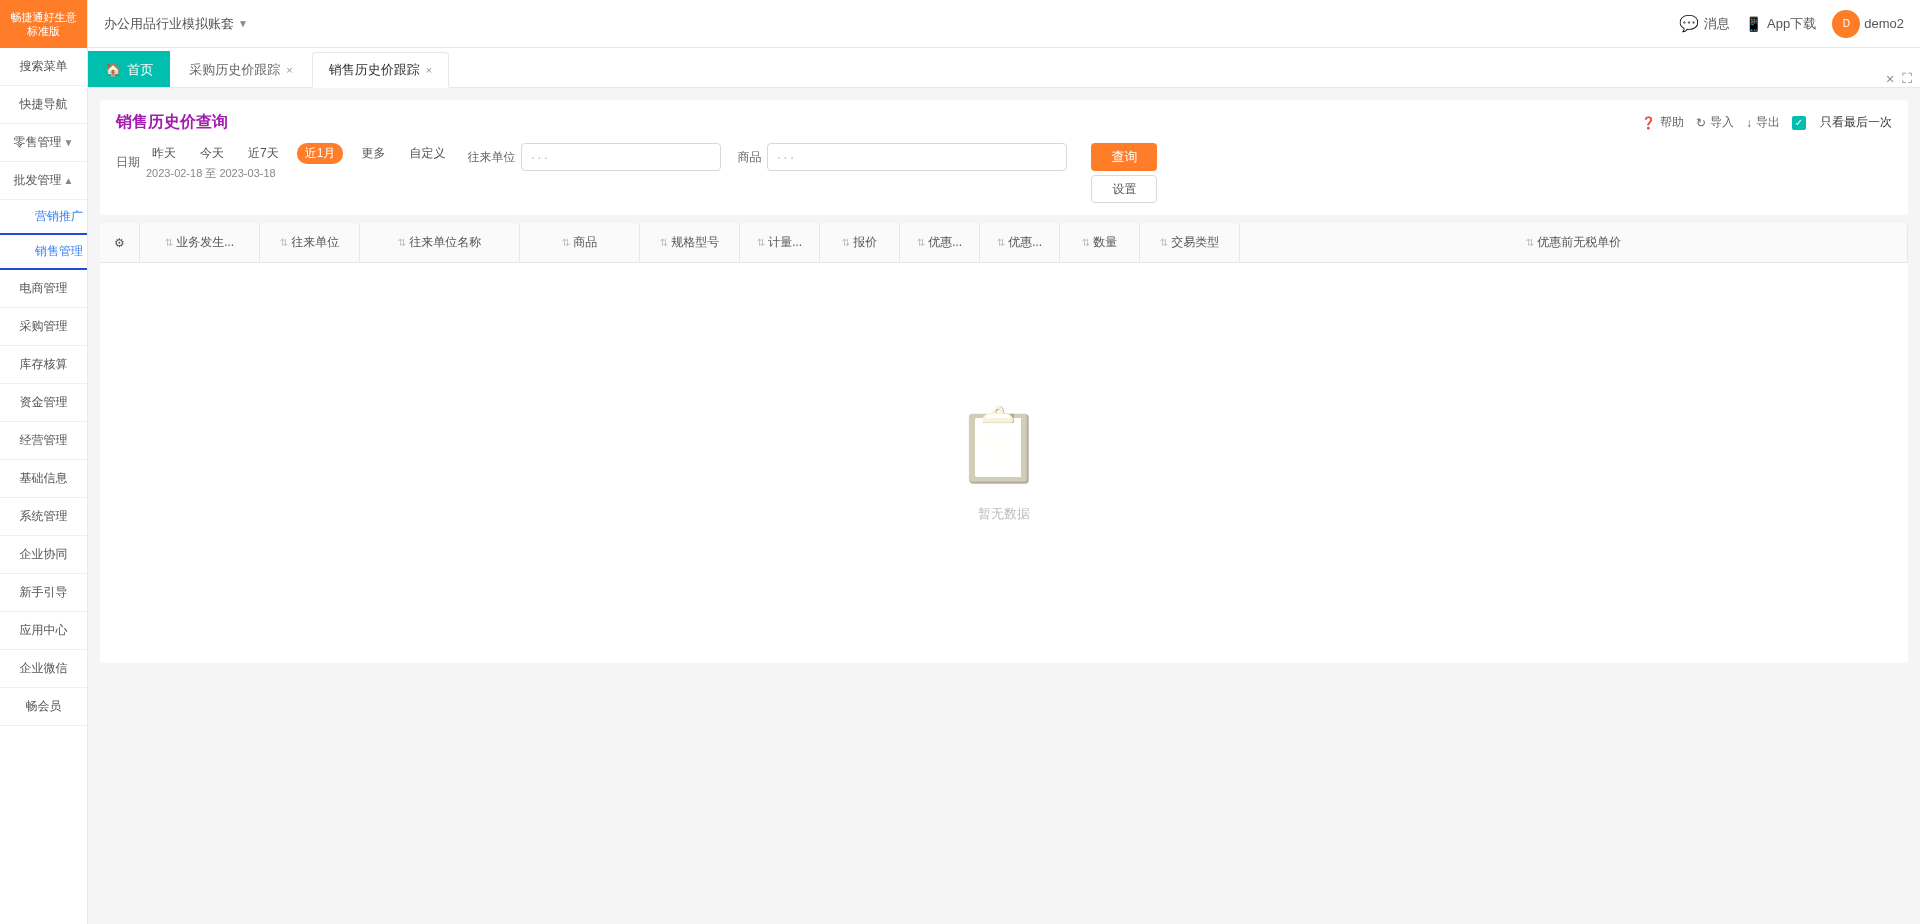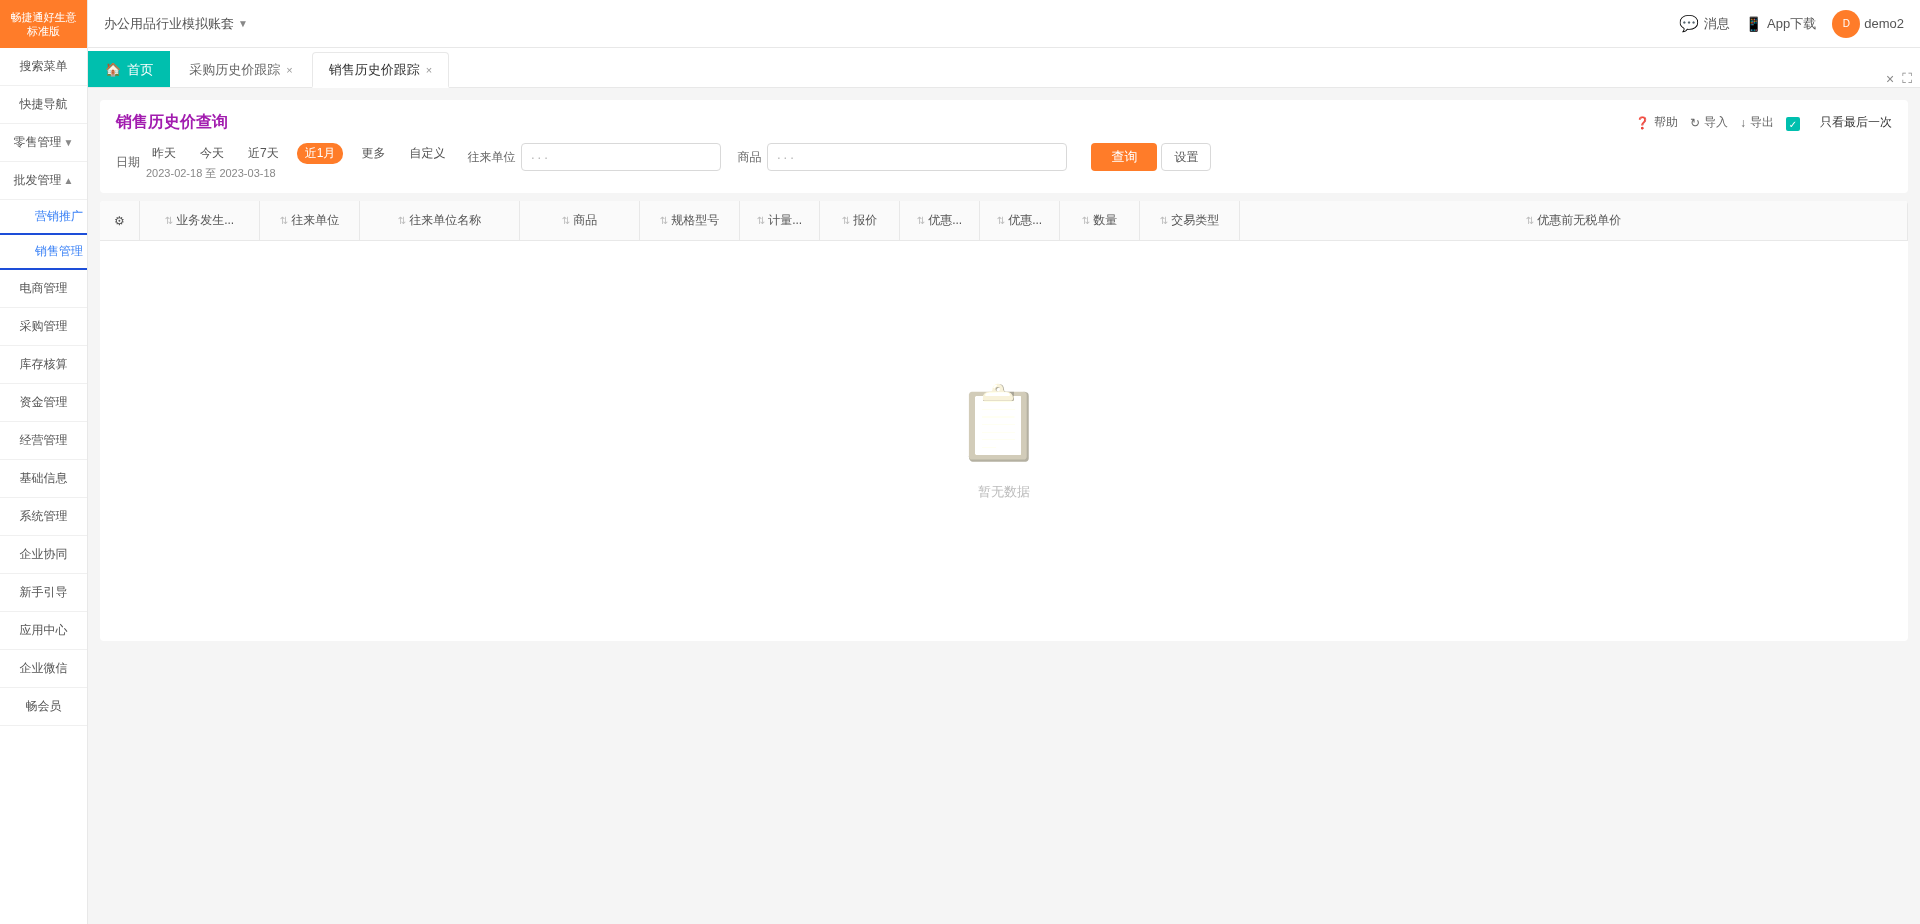--- a/index.html
+++ b/index.html
@@ -37,21 +37,21 @@
 
     
     .page-content { flex: 1; background: #f5f5f5; padding: 12px; overflow: auto; }
 
     
     .query-panel { background: #fff; border-radius: 4px; padding: 12px 16px; margin-bottom: 8px; }
     .query-panel-header { display: flex; align-items: center; justify-content: space-between; margin-bottom: 10px; }
     .page-title { font-size: 16px; font-weight: 600; color: #a21caf; }
     .panel-actions { display: flex; align-items: center; gap: 12px; }
     .panel-action-btn { display: flex; align-items: center; gap: 4px; font-size: 12px; color: #666; cursor: pointer; }
-    .checkbox-label { display: flex; align-items: flex-end; gap: 20px; font-size: 12px; color: #333; cursor: pointer; }
+    .checkbox-label { display: flex; align-items: center; gap: 14px; font-size: 12px; color: #333; cursor: pointer; }
     .checkbox-teal { width: 14px; height: 14px; background: #00bfae; border-radius: 2px; display: flex; align-items: center; justify-content: center; }
     .checkbox-teal::after { content: '✓'; color: #fff; font-size: 10px; }
 
     .query-row { display: flex; align-items: flex-start; gap: 16px; flex-wrap: wrap; }
     .query-field { display: flex; align-items: center; gap: 6px; }
     .query-label { font-size: 12px; color: #666; white-space: nowrap; }
     .date-btns { display: flex; align-items: center; gap: 12px; }
     .date-btn { padding: 2px 6px; font-size: 12px; color: #555; cursor: pointer; border-radius: 3px; }
     .date-btn.active { background: #ff7c29; color: #fff; border-radius: 10px; padding: 2px 8px; }
     .date-range { font-size: 11px; color: #888; margin-top: 2px; }
@@ -237,21 +237,21 @@
           </div>
         </div>
 
         <div class="query-field">
           <span class="query-label">商品</span>
           <div class="input-field" style="min-width:300px;">
             <span style="color:#bbb; font-size:14px; letter-spacing:2px;">···</span>
           </div>
         </div>
 
-        <div style="display:flex; flex-direction:row; gap:4px; margin-left:8px;">
+        <div style="display:flex; flex-direction:column; gap:4px; margin-left:8px;">
           <button class="query-btn">查询</button>
           <button class="settings-btn">设置</button>
         </div>
       </div>
     </div>
 
     <div class="table-container">
       <div class="table-header">
         <div class="th th-icon">
           <span>⚙</span>

